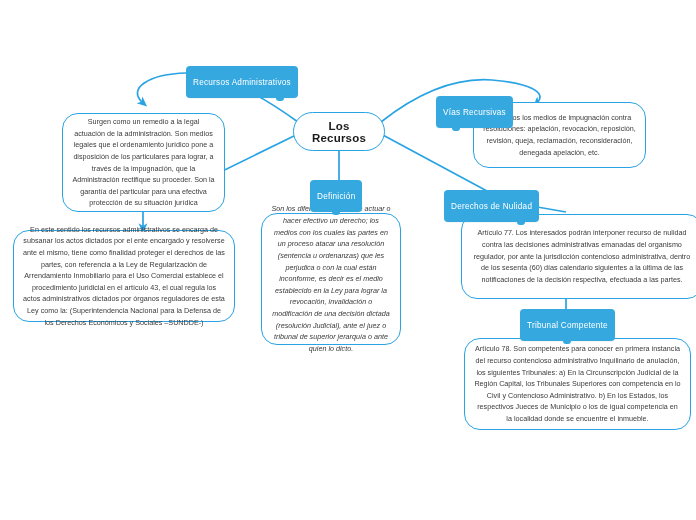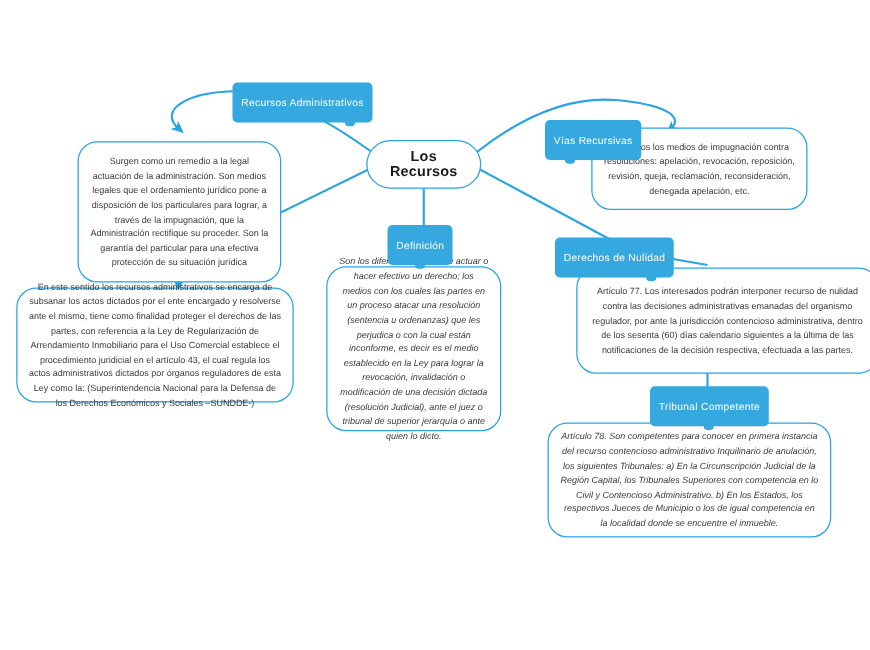--- a/index.html
+++ b/index.html
@@ -128,37 +128,37 @@
   <div class="label tail-right" style="left:186px; top:66px;">Recursos Administrativos</div>
 
   <div class="label tail-left" style="left:436px; top:73px;margin-top:23px;">Vías Recursivas</div>
 
   <div class="label" style="left:310px; top:180px;">Definición</div>
 
   <div class="label tail-right" style="left:444px; top:190px;">Derechos de Nulidad</div>
 
   <div class="label" style="left:520px; top:309px;">Tribunal Competente</div>
 
-  <div class="node leaf" style="left:62px; top:113px; width:163px; height:113px;text-align:center;">
+  <div class="node leaf" style="left:62px; top:113px; width:163px; height:99px;text-align:center;">
     <span class="txt">Surgen como un remedio a la legal actuación de la administración. Son medios legales que el ordenamiento jurídico pone a disposición de los particulares para lograr, a través de la impugnación, que la Administración rectifique su proceder. Son la garantía del particular para una efectiva protección de su situación jurídica</span>
   </div>
 
   <div class="node leaf" style="left:13px; top:230px; width:222px; height:92px;">
     <span class="txt">En este sentido los recursos administrativos se encarga de subsanar los actos dictados por el ente encargado y resolverse ante el mismo, tiene como finalidad proteger el derechos de las partes, con referencia a la Ley de Regularización de Arrendamiento Inmobiliario para el Uso Comercial establece el procedimiento juridicial en el artículo 43, el cual regula los actos administrativos dictados por órganos reguladores de esta Ley como la: (Superintendencia Nacional para la Defensa de los Derechos Económicos y Sociales –SUNDDE-)</span>
   </div>
 
   <div class="node leaf" style="left:261px; top:213px; width:140px; height:132px;font-style:italic;">
     <span class="txt">Son los diferentes modos de actuar o hacer efectivo un derecho; los medios con los cuales las partes en un proceso atacar una resolución (sentencia u ordenanzas) que les perjudica o con la cual están inconforme, es decir es el medio establecido en la Ley para lograr la revocación, invalidación o modificación de una decisión dictada (resolución Judicial), ante el juez o tribunal de superior jerarquía o ante quien lo dicto.</span>
   </div>
 
   <div class="node leaf" style="left:473px; top:102px; width:173px; height:66px;">
     <span class="txt">Son todos los medios de impugnación contra resoluciones: apelación, revocación, reposición, revisión, queja, reclamación, reconsideración, denegada apelación, etc.</span>
   </div>
 
   <div class="node leaf" style="left:461px; top:214px; width:242px; height:85px;">
     <span class="txt">Artículo 77. Los interesados podrán interponer recurso de nulidad contra las decisiones administrativas emanadas del organismo regulador, por ante la jurisdicción contencioso administrativa, dentro de los sesenta (60) días calendario siguientes a la última de las notificaciones de la decisión respectiva, efectuada a las partes.</span>
   </div>
 
-  <div class="node leaf" style="left:438px; top:338px; width:227px; height:92px;font-style:italic;">
+  <div class="node leaf" style="left:464px; top:338px; width:227px; height:92px;">
     <span class="txt">Artículo 78. Son competentes para conocer en primera instancia del recurso contencioso administrativo Inquilinario de anulación, los siguientes Tribunales: a) En la Circunscripción Judicial de la Región Capital, los Tribunales Superiores con competencia en lo Civil y Contencioso Administrativo. b) En los Estados, los respectivos Jueces de Municipio o los de igual competencia en la localidad donde se encuentre el inmueble.</span>
   </div>
 
 </div>
 
 </body></html>

